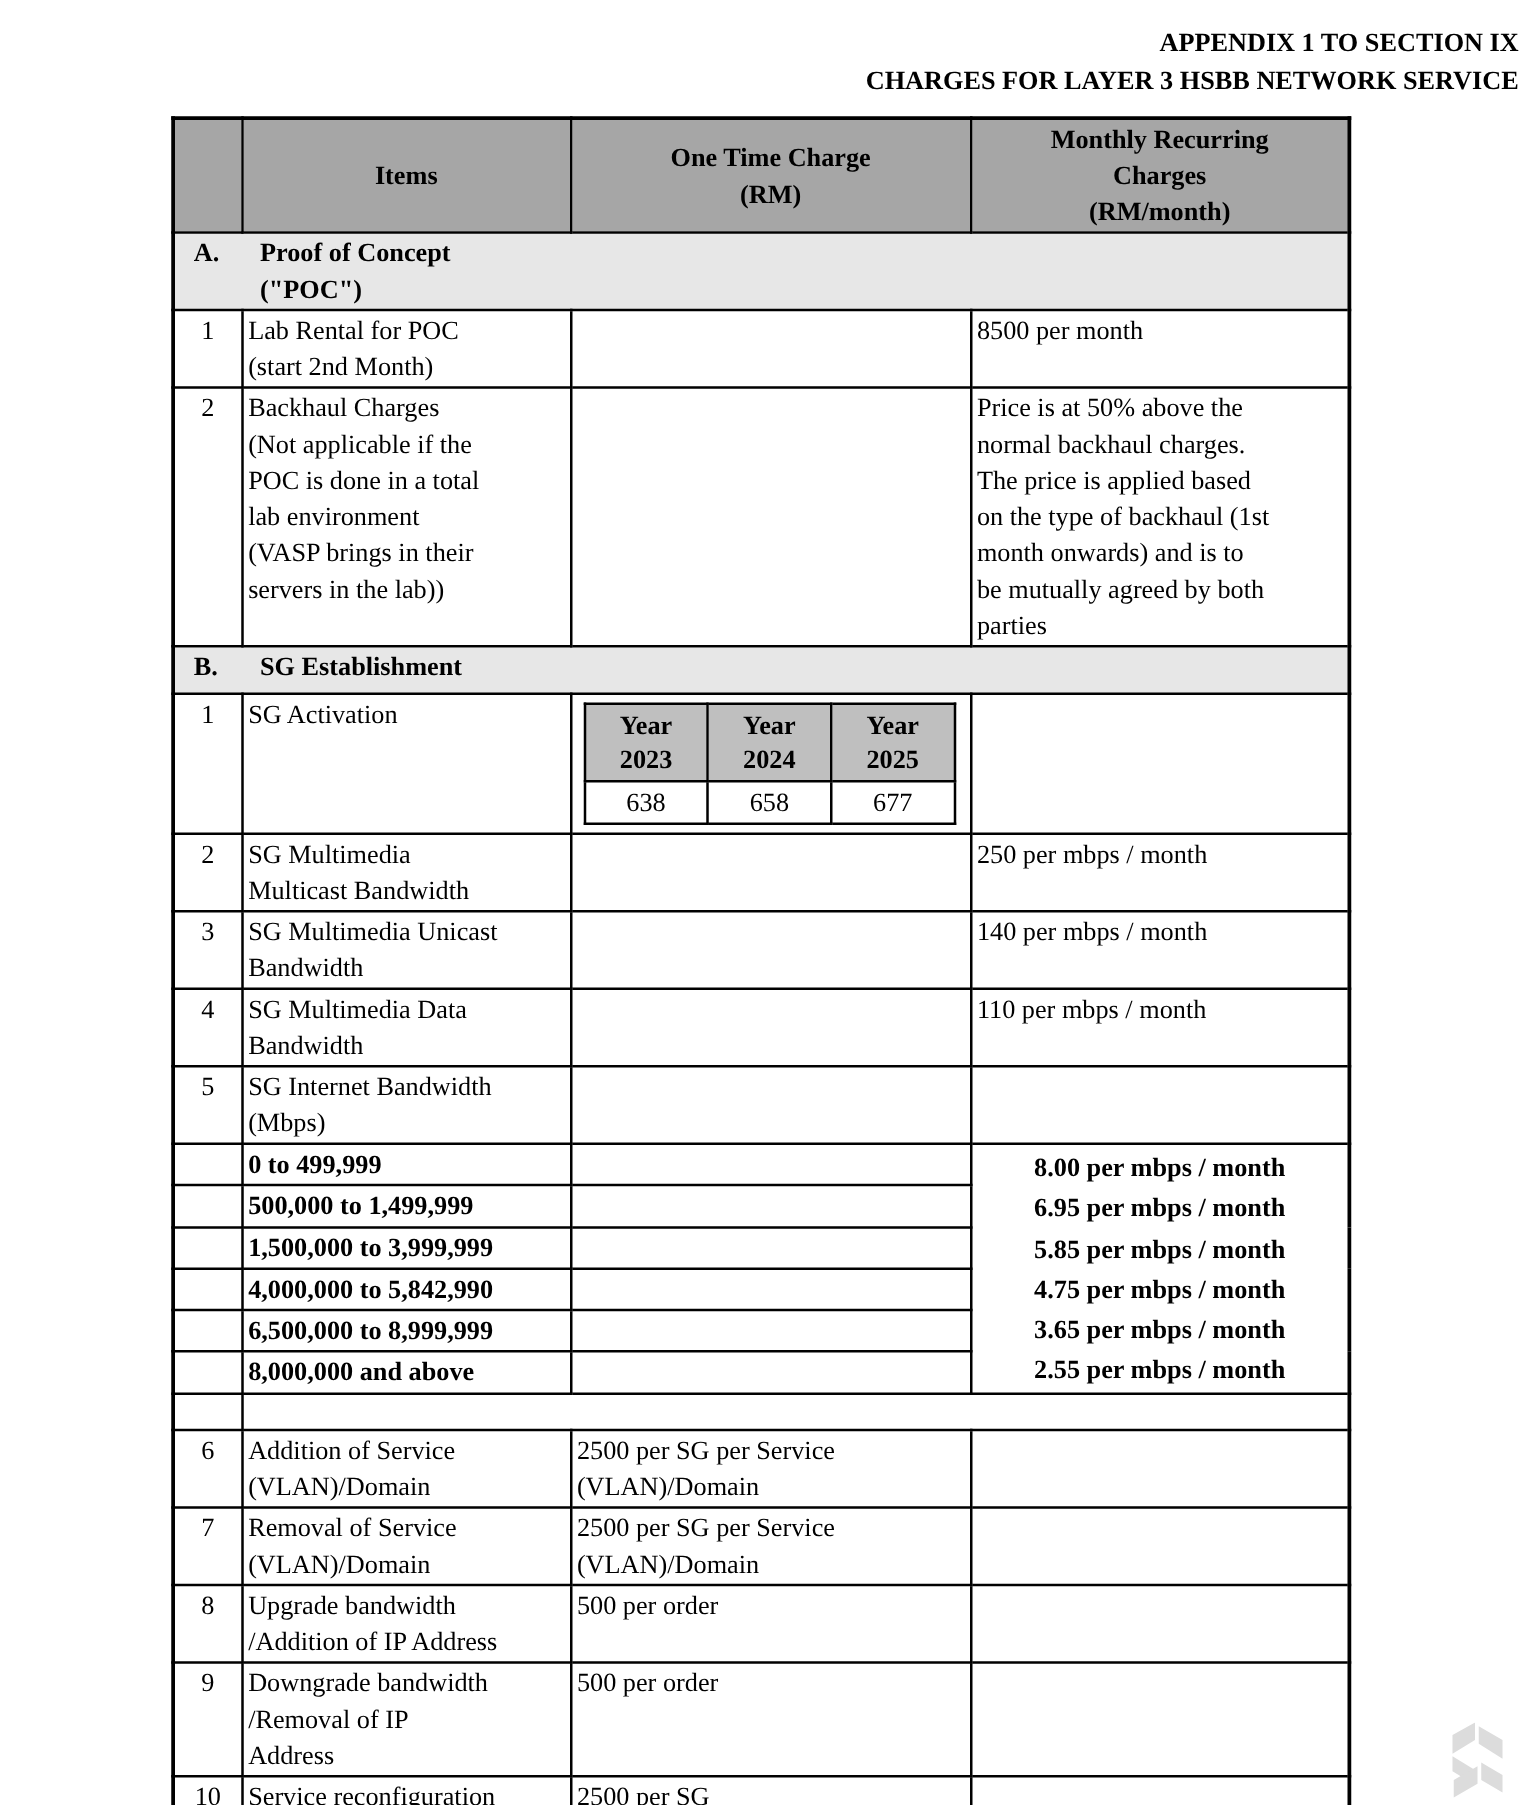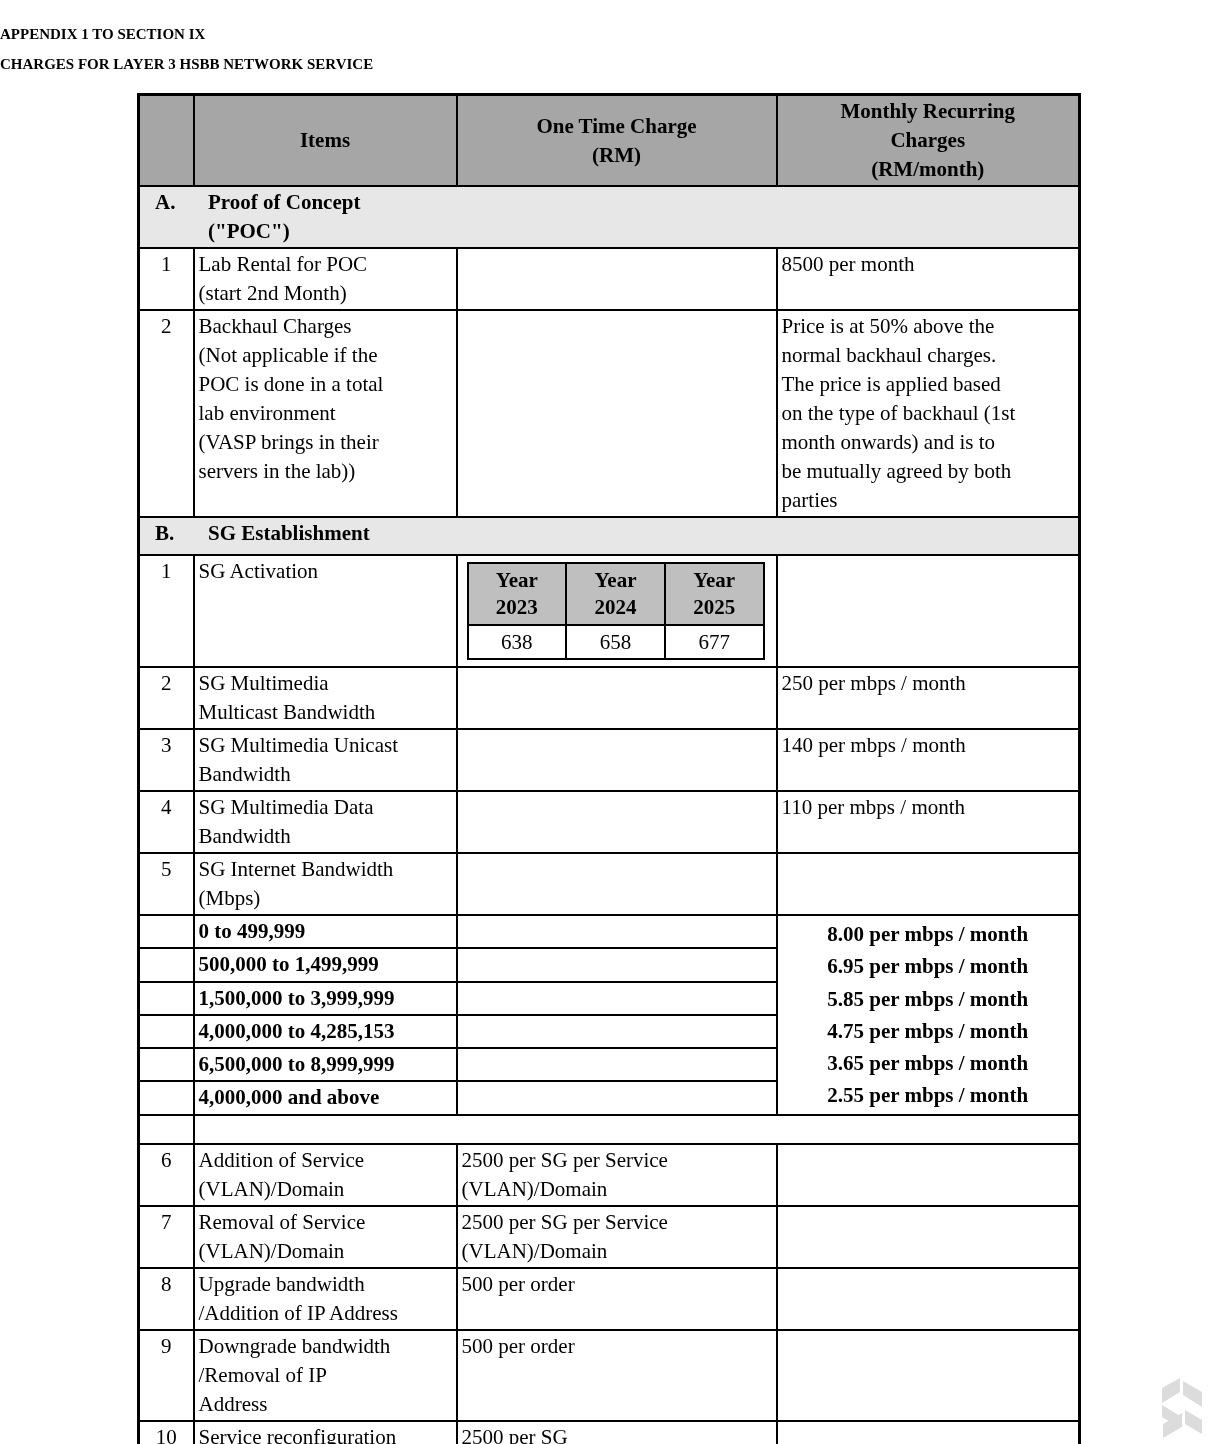--- a/index.html
+++ b/index.html
@@ -2,22 +2,22 @@
 <html style="--header_bg: #a6a6a6; --section_bg: #e7e7e7; --mini_header_bg: #bfbfbf; --logo_gray: #dcdcdc; --border: #000000;"><head>
 <meta charset="utf-8">
 <style>
   html,body{margin:0;padding:0;}
   body{
     width:1215px;height:1444px;position:relative;overflow:hidden;
     background:#ffffff;color:#000;
     font-family:"Liberation Serif","DejaVu Serif",serif;
   }
   .page-title{
-    padding-top:19px;text-align:left;font-weight:bold;
-    font-size:15px;line-height:30px;white-space:pre-line;
+    padding-top:19px;text-align:right;font-weight:bold;
+    font-size:21px;line-height:30px;white-space:pre-line;
   }
   table.main{
     border-collapse:collapse;table-layout:fixed;
     margin:14px 0 0 137px;width:941px;
     border:3px solid #000;
   }
   table.main td{
     border:2px solid #000;vertical-align:top;
     font-size:21px;line-height:29px;padding:1px 4px;
     overflow:hidden;
@@ -195,31 +195,31 @@
     <td class="item">500,000 to 1,499,999</td>
     <td class="val"></td>
   </tr>
   <tr class="tier">
     <td class="num"></td>
     <td class="item">1,500,000 to 3,999,999</td>
     <td class="val"></td>
   </tr>
   <tr class="tier">
     <td class="num"></td>
-    <td class="item">4,000,000 to 4,285,153</td>
+    <td class="item">4,000,000 to 5,842,990</td>
     <td class="val"></td>
   </tr>
   <tr class="tier">
     <td class="num"></td>
     <td class="item">6,500,000 to 8,999,999</td>
     <td class="val"></td>
   </tr>
   <tr class="tier">
     <td class="num"></td>
-    <td class="item">4,000,000 and above</td>
+    <td class="item">8,000,000 and above</td>
     <td class="val"></td>
   </tr>
 
   <tr style="height:29px">
     <td class="num"></td>
     <td colspan="3"></td>
   </tr>
 
   <tr style="height:58px">
     <td class="num">6</td>

